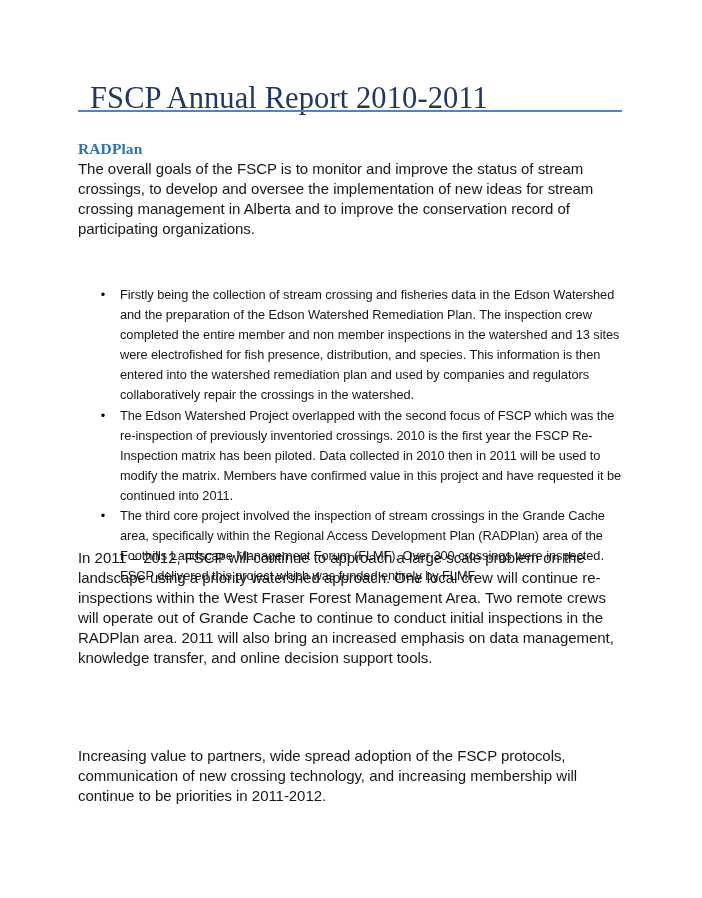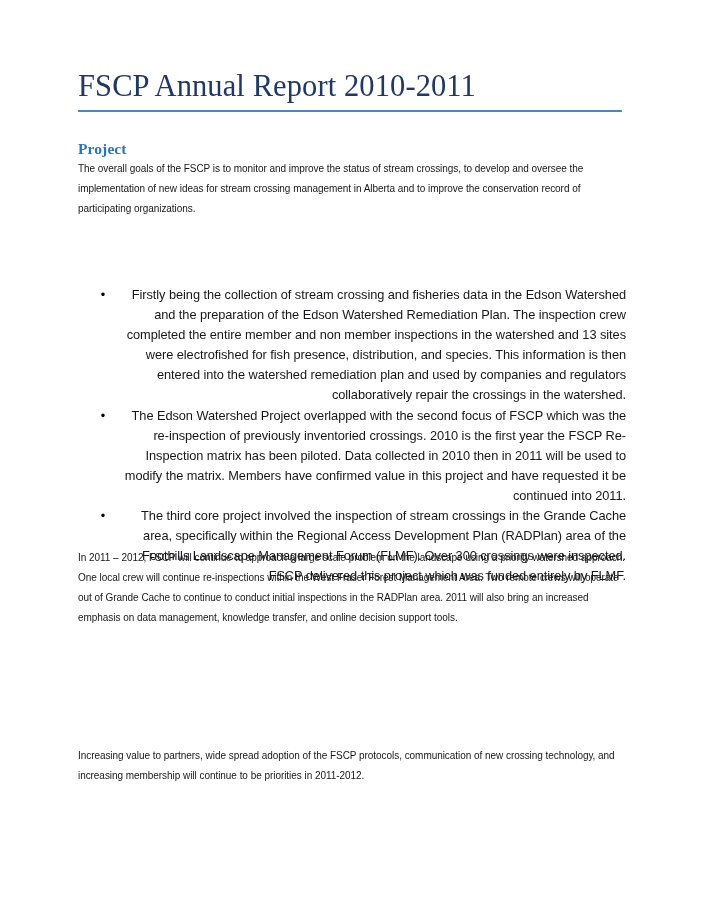--- a/index.html
+++ b/index.html
@@ -24,21 +24,21 @@
     box-sizing: border-box;
   }
 
   
   .doc-title {
     font-family: "Liberation Serif", serif;
     font-size: 30.5px;
     font-weight: normal;
     color: #1F3864;
     letter-spacing: 0.1px;
-    margin: 0;
+    margin: 12px;
     padding: 0;
     line-height: 1.0;
     position: absolute;
     left: 78px;
     top: 71px;
     white-space: nowrap;
   }
 
   .title-rule {
     position: absolute;
@@ -66,21 +66,21 @@
   
   .body-block {
     position: absolute;
     left: 78px;
     width: 548px;
   }
   p.body-text {
     margin: 0;
     padding: 0;
     font-family: "Liberation Sans", sans-serif;
-    font-size: 10px;
+    font-size: 15px;
     line-height: 20.1px;
     color: #17171A;
     text-align: left;
     letter-spacing: -0.06px;
     word-spacing: 0.1px;
   }
 
   
   ul.bullets {
     list-style: none;
@@ -101,40 +101,39 @@
     left: 21px;
     top: 0;
     width: 8px;
     line-height: 20.1px;
     color: #000000;
     font-size: 12.8px;
     text-align: center;
   }
   ul.bullets > li .bullet-text {
     display: block;
-    text-align: right;
   }
 
   
   #overview-paragraph { top: 159px; }
   #intro-projects-line { top: 253px; }
   #bullet-list-block   { top: 285px; }
   #plan-paragraph      { top: 548px; }
   #priorities-paragraph{ top: 746px; }
 </style>
 </head>
 <body>
 
 <div class="page">
 
   <h1 class="doc-title">FSCP Annual Report 2010-2011</h1>
 
   <div class="title-rule"></div>
 
-  <h2 class="section-heading">Project</h2>
+  <h2 class="section-heading">RADPlan</h2>
 
   <div class="body-block" id="overview-paragraph">
     <p class="body-text">The overall goals of the FSCP is to monitor and improve the status of stream crossings, to develop and oversee the implementation of new ideas for stream crossing management in Alberta and to improve the conservation record of participating organizations.</p>
   </div>
 
 
   <div class="body-block" id="bullet-list-block">
     <ul class="bullets">
       <li>
         <span class="bullet-marker">•</span>

